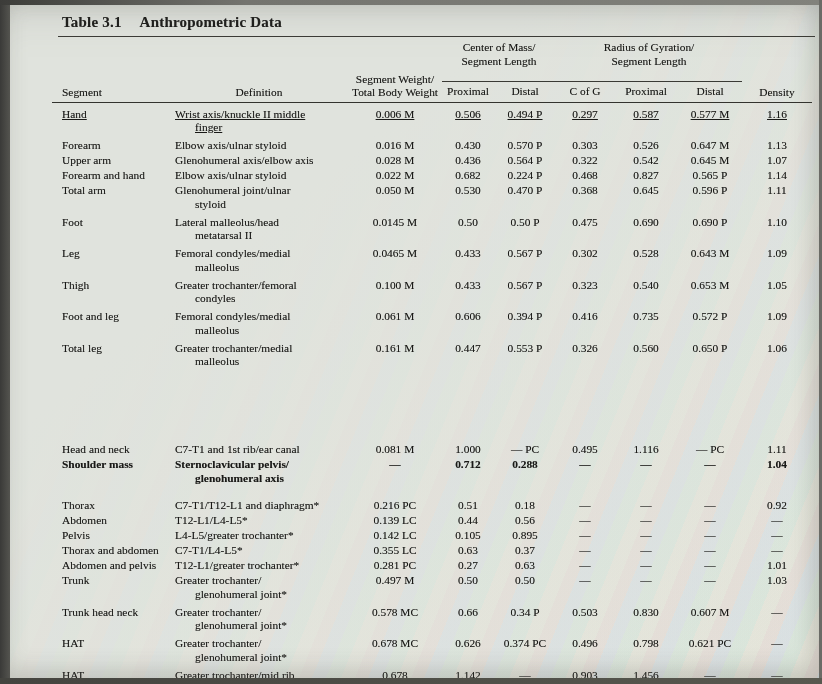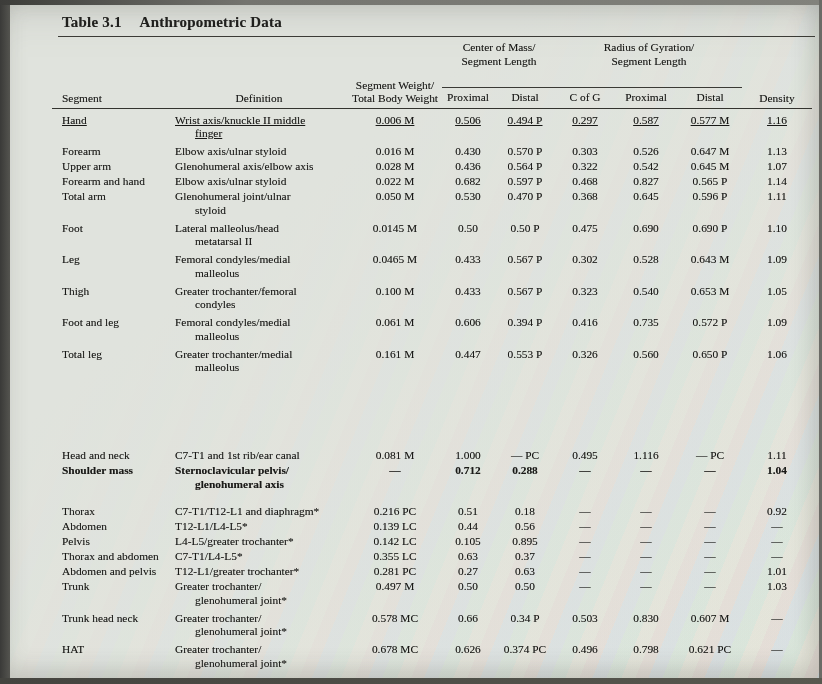--- a/index.html
+++ b/index.html
@@ -49,21 +49,21 @@
   table{border-collapse:collapse;table-layout:fixed;width:760px;font-size:11.4px;line-height:13.5px;}
   col.c-seg{width:118px;} col.c-def{width:178px;} col.c-wt{width:94px;}
   col.c-cp{width:52px;} col.c-cd{width:62px;}
   col.c-g{width:58px;} col.c-rp{width:64px;} col.c-rd{width:64px;} col.c-dn{width:70px;}
 
   thead th{font-weight:normal;vertical-align:bottom;padding:2px 1px 2px 1px;}
   thead th.h-seg{text-align:left;padding-left:10px;border-bottom:1.7px solid #33332e;}
   thead th.h-def{text-align:center;border-bottom:1.7px solid #33332e;}
   thead th.h-wt{text-align:center;border-bottom:1.7px solid #33332e;}
   thead th.h-dn{text-align:center;border-bottom:1.7px solid #33332e;}
-  thead th.h-group{text-align:center;border-bottom:1.3px solid #3a3a35;padding-bottom:19px;}
+  thead th.h-group{text-align:center;border-bottom:1.3px solid #3a3a35;padding-bottom:13px;}
   thead tr.subrow th{text-align:center;border-bottom:1.7px solid #33332e;padding:3px 0 3px 0;}
 
   tbody td{vertical-align:top;padding:0 1px 1.5px 1px;text-align:center;}
   tbody tr:first-child td{padding-top:5px;text-decoration:underline;}
   tbody td.t-seg{text-align:left;padding-left:10px;}
   tbody td.t-def{text-align:left;padding-left:5px;}
   .defcont{padding-left:20px;}
   tr.multi td{padding-bottom:4.5px;}
   tr.gap-after td{padding-bottom:14px;font-weight:bold;}
   tr.spacer-row td{height:70px;padding:0;}
@@ -164,21 +164,21 @@
               <td>0.645 M</td>
               <td>1.07</td>
             </tr>
             <tr>
               <td class="t-seg">Forearm and hand</td>
               <td class="t-def">
                 <div>Elbow axis/ulnar styloid</div>
               </td>
               <td>0.022 M</td>
               <td>0.682</td>
-              <td>0.597 P</td>
+              <td>0.224 P</td>
               <td>0.468</td>
               <td>0.827</td>
               <td>0.565 P</td>
               <td>1.14</td>
             </tr>
             <tr class="multi">
               <td class="t-seg">Total arm</td>
               <td class="t-def">
                 <div>Glenohumeral joint/ulnar</div>
                 <div class="defcont">styloid</div>

